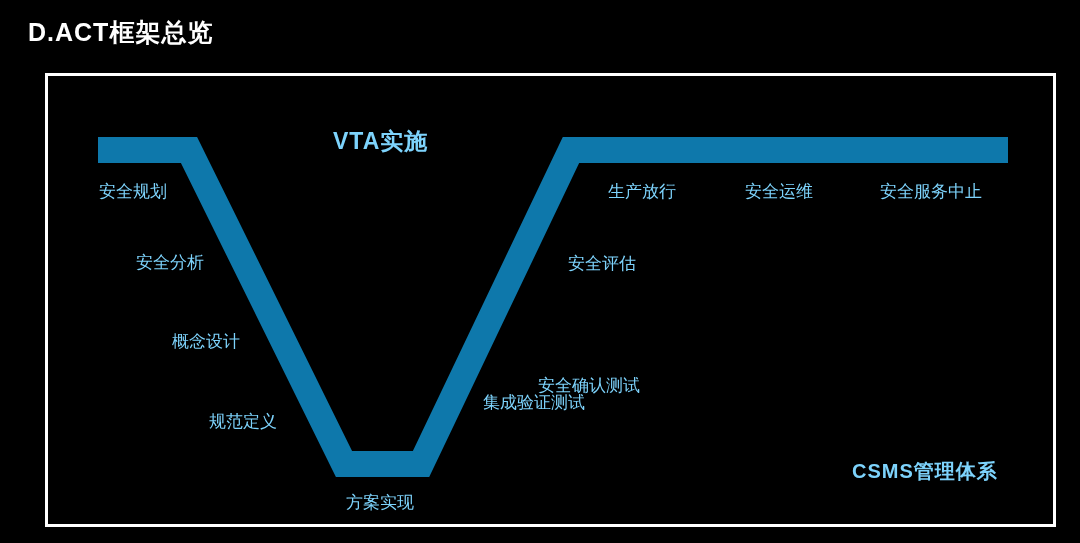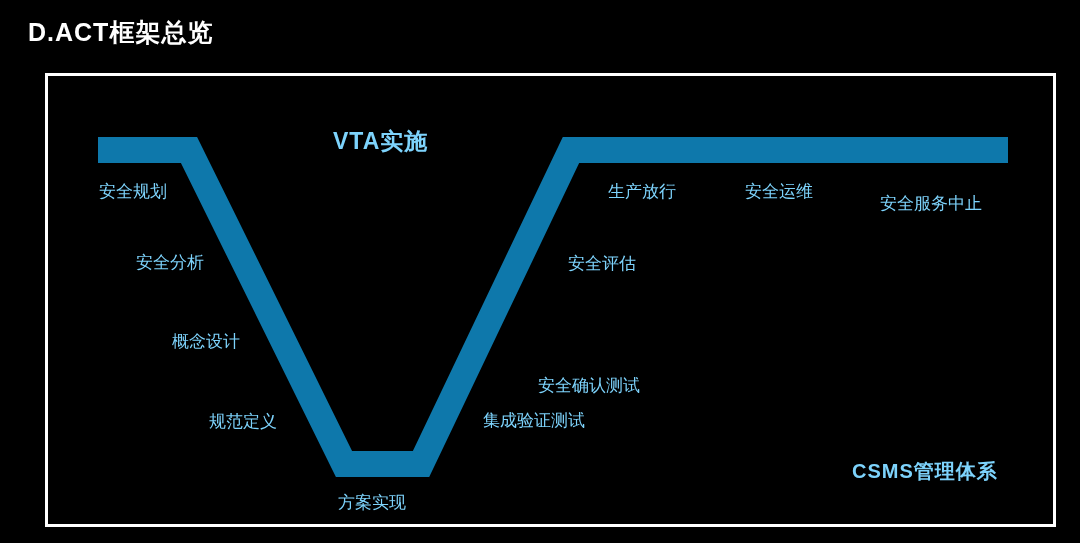--- a/index.html
+++ b/index.html
@@ -69,25 +69,25 @@
     <polyline points="98,150 189,150 344,464 421,464 571,150 1008,150" fill="none" stroke="#0e78ab" stroke-width="26" stroke-linejoin="miter" stroke-linecap="butt"></polyline>
   </svg>
 
   <div class="lbl big" style="left:333px; top:128px;">VTA实施</div>
 
   <div class="lbl" style="left:99px;  top:182px;">安全规划</div>
   <div class="lbl" style="left:136px; top:253px;">安全分析</div>
   <div class="lbl" style="left:172px; top:332px;">概念设计</div>
   <div class="lbl" style="left:209px; top:412px;">规范定义</div>
 
-  <div class="lbl" style="left:338px; top:493px;text-align:right;">方案实现</div>
+  <div class="lbl" style="left:346px; top:493px;text-align:right;">方案实现</div>
 
-  <div class="lbl" style="left:483px; top:411px;text-align:center;">集成验证测试</div>
+  <div class="lbl" style="left:483px; top:393px;text-align:center;">集成验证测试</div>
   <div class="lbl" style="left:538px; top:328px;margin-top:48px;">安全确认测试</div>
   <div class="lbl" style="left:568px; top:254px;text-align:right;">安全评估</div>
 
   <div class="lbl" style="left:608px; top:182px;">生产放行</div>
   <div class="lbl" style="left:745px; top:182px;">安全运维</div>
-  <div class="lbl" style="left:880px; top:182px;margin-top:12px;">安全服务中止</div>
+  <div class="lbl" style="left:880px; top:182px;">安全服务中止</div>
 
   <div class="lbl big csms" style="left:852px; top:460px;">CSMS管理体系</div>
 
 </div>
 
 </body></html>

